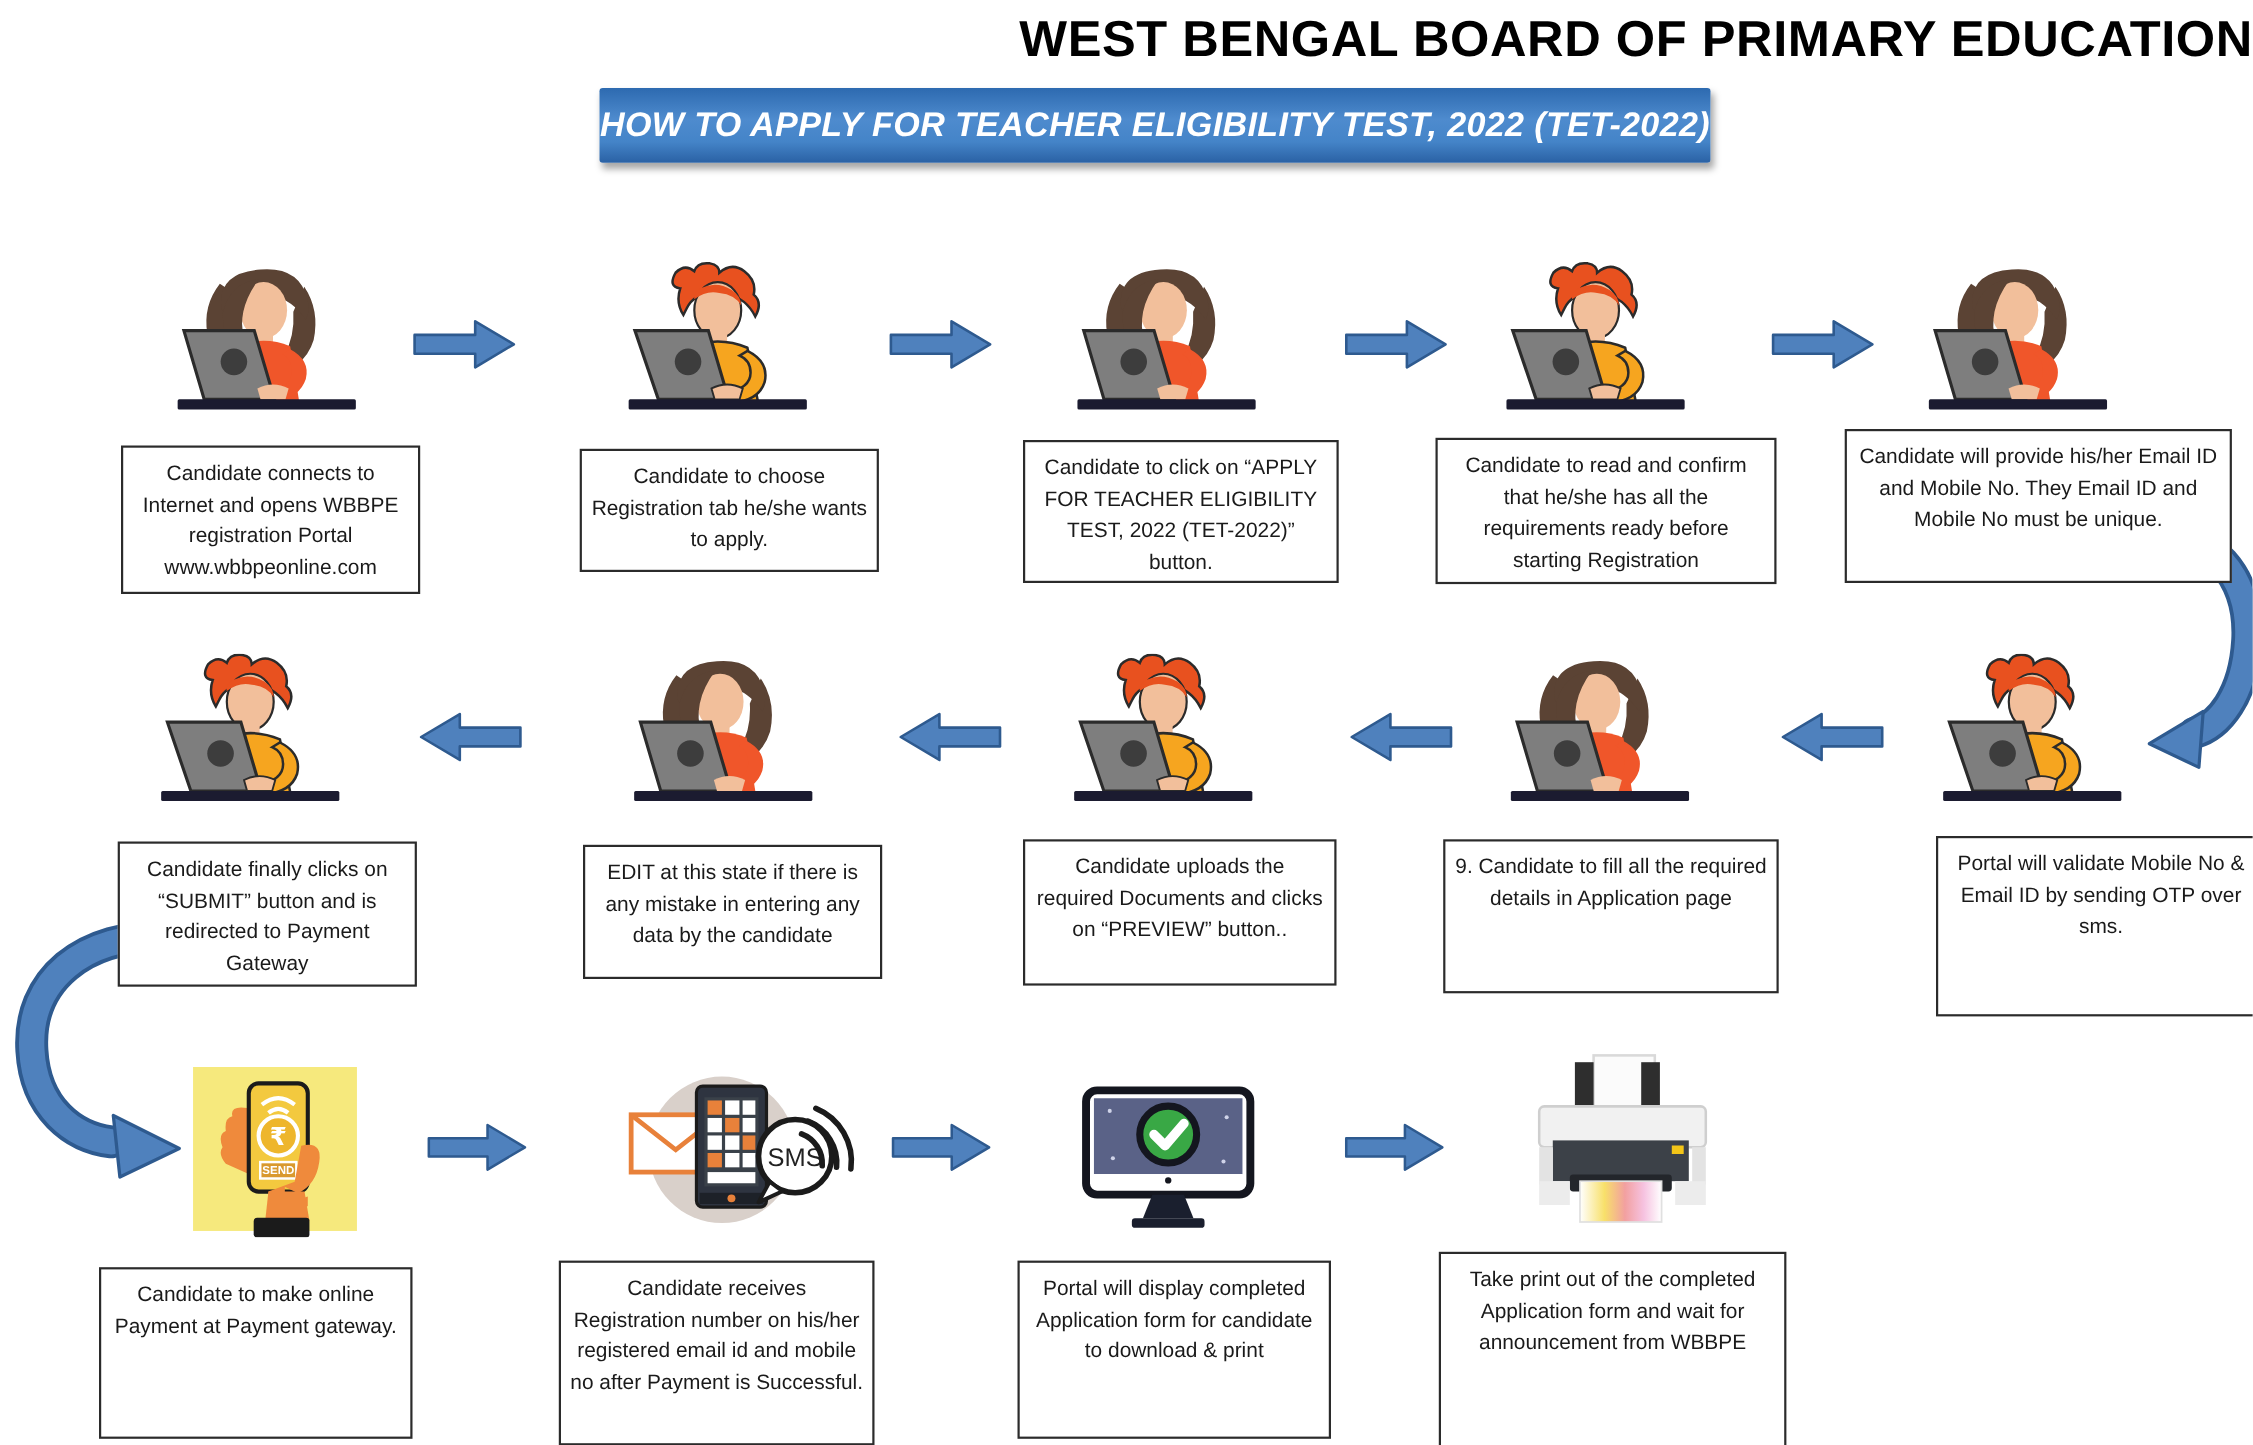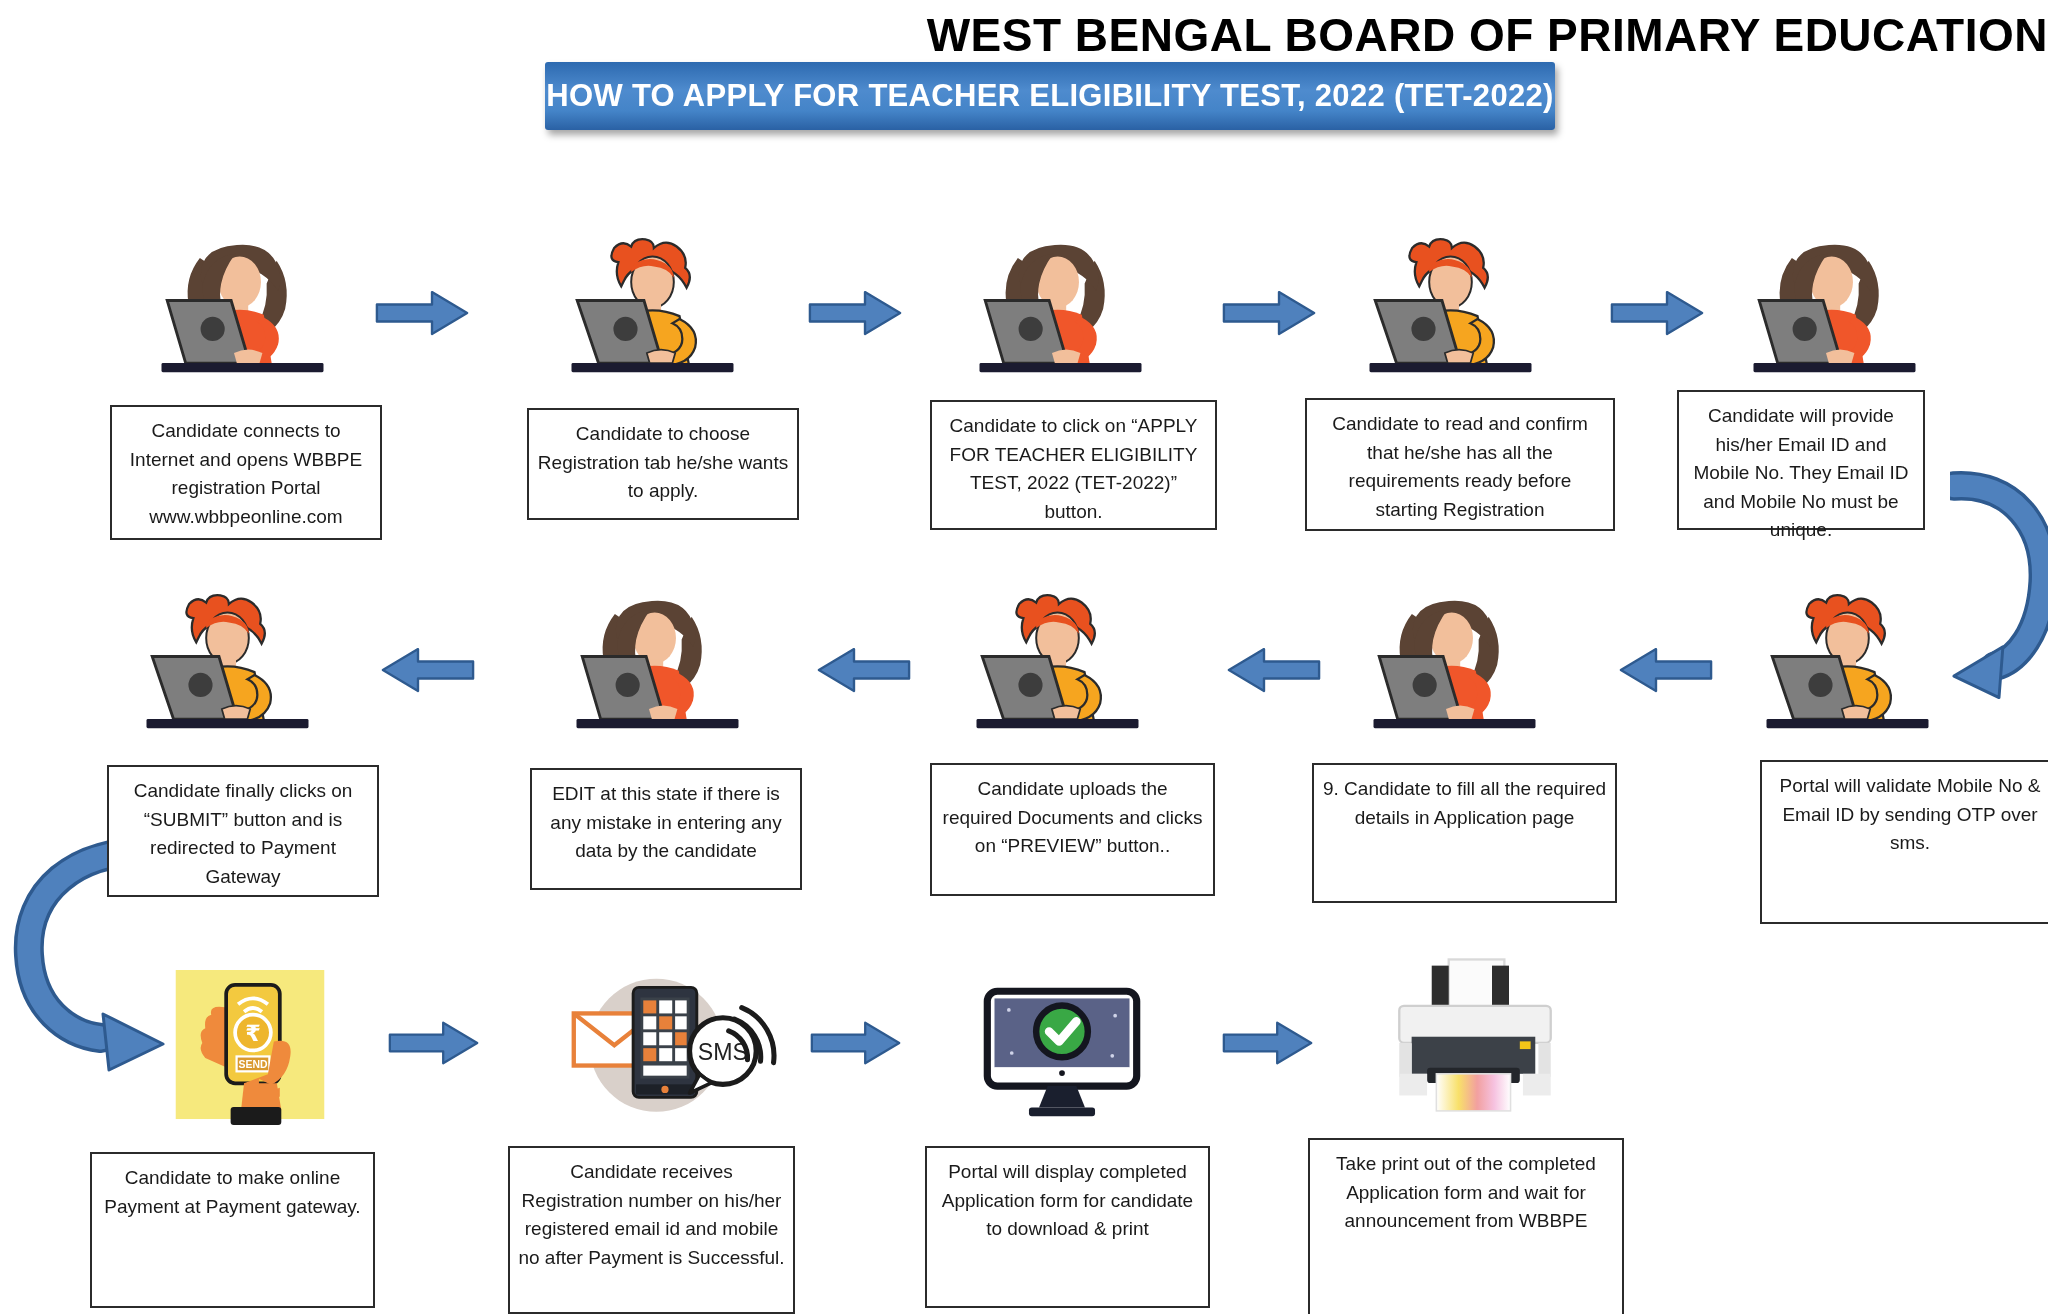--- a/index.html
+++ b/index.html
@@ -9,24 +9,24 @@
     --banner-mid:#4e8bce;
     --banner-bottom:#2a61a4;
     --box-border:#2b2b2b;
   }
   *{box-sizing:border-box}
   html,body{margin:0;padding:0;background:#fff}
   body{font-family:"Liberation Sans",sans-serif;}
   .canvas{position:relative;width:2048px;height:1314px;background:#ffffff;overflow:hidden}
   .title{position:absolute;top:8px;left:0;width:100%;text-align:right;
          font-size:46px;font-weight:bold;letter-spacing:.5px;color:#000;}
-  .banner{position:absolute;left:545px;top:62px;width:1010px;height:68px;
+  .banner{position:absolute;left:545px;top:80px;width:1010px;height:68px;
           display:flex;align-items:center;justify-content:center;border-radius:3px;
           background:linear-gradient(to bottom,var(--banner-top) 0%,var(--banner-mid) 42%,#4484c8 72%,var(--banner-bottom) 100%);
-          box-shadow:3px 5px 7px rgba(0,0,0,.35);}
+          box-shadow:3px 5px 7px rgba(0,0,0,.35);font-style:italic;}
   .banner span{color:#fff;font-size:31px;font-weight:bold;letter-spacing:.3px;}
   .box{position:absolute;background:#fff;border:2px solid var(--box-border);
        padding:10px 8px;text-align:center;font-size:19px;line-height:1.5;color:#1a1a1a;}
   .icon{position:absolute;}
   .icon svg{width:100%;height:100%;display:block}
   .arrow{position:absolute;}
   .arrow svg{width:100%;height:100%;display:block}
   .defs{position:absolute;width:0;height:0;overflow:hidden}
 </style>
 </head>
@@ -312,21 +312,21 @@
   <div class="arrow" style="left:1222px;top:1018px;width:92px;height:50px">
       <svg viewBox="0 0 100 52">
         <use href="#sym-arrow-right"></use>
       </svg>
     </div>
 
   <div class="box" style="left:110px;top:405px;width:272px;height:135px"><span>Candidate connects to Internet and opens WBBPE registration Portal www.wbbpeonline.com</span></div>
   <div class="box" style="left:527px;top:408px;width:272px;height:112px"><span>Candidate to choose Registration tab he/she wants to apply.</span></div>
   <div class="box" style="left:930px;top:400px;width:287px;height:130px"><span>Candidate to click on “APPLY FOR TEACHER ELIGIBILITY TEST, 2022 (TET-2022)” button.</span></div>
   <div class="box" style="left:1305px;top:398px;width:310px;height:133px"><span>Candidate to read and confirm that he/she has all the requirements ready before starting Registration</span></div>
-  <div class="box" style="left:1677px;top:390px;width:248px;height:140px"><span>Candidate will provide his/her Email ID and Mobile No. They Email ID and Mobile No must be unique.</span></div>
+  <div class="box" style="left:1677px;top:390px;width:352px;height:140px"><span>Candidate will provide his/her Email ID and Mobile No. They Email ID and Mobile No must be unique.</span></div>
 
   <div class="box" style="left:1760px;top:760px;width:300px;height:164px"><span>Portal will validate Mobile No &amp; Email ID by sending OTP over sms.</span></div>
   <div class="box" style="left:1312px;top:763px;width:305px;height:140px"><span>9. Candidate to fill all the required details in Application page</span></div>
   <div class="box" style="left:930px;top:763px;width:285px;height:133px"><span>Candidate uploads the required Documents and clicks on “PREVIEW” button..</span></div>
   <div class="box" style="left:107px;top:765px;width:272px;height:132px"><span>Candidate finally clicks on “SUBMIT” button and is redirected to Payment Gateway</span></div>
   <div class="box" style="left:530px;top:768px;width:272px;height:122px"><span>EDIT at this state if there is any mistake in entering any data by the candidate</span></div>
 
   <div class="box" style="left:90px;top:1152px;width:285px;height:156px"><span>Candidate to make online Payment at Payment gateway.</span></div>
   <div class="box" style="left:508px;top:1146px;width:287px;height:168px"><span>Candidate receives Registration number on his/her registered email id and mobile no after Payment is Successful.</span></div>
   <div class="box" style="left:925px;top:1146px;width:285px;height:162px"><span>Portal will display completed Application form for candidate to download &amp; print</span></div>

